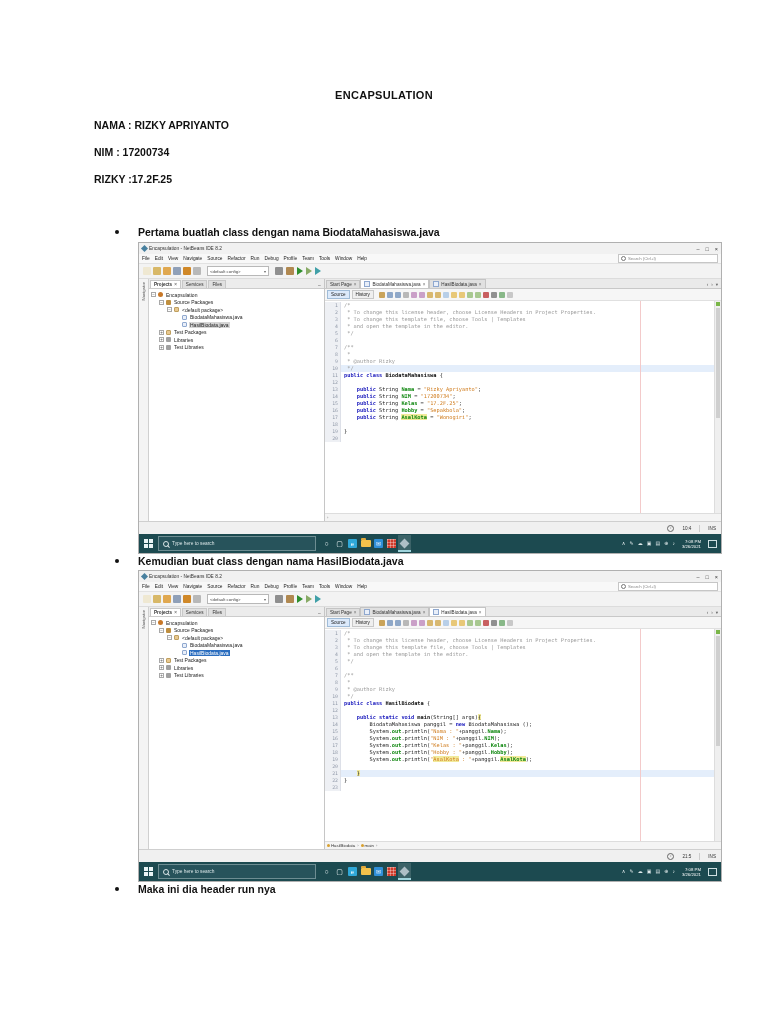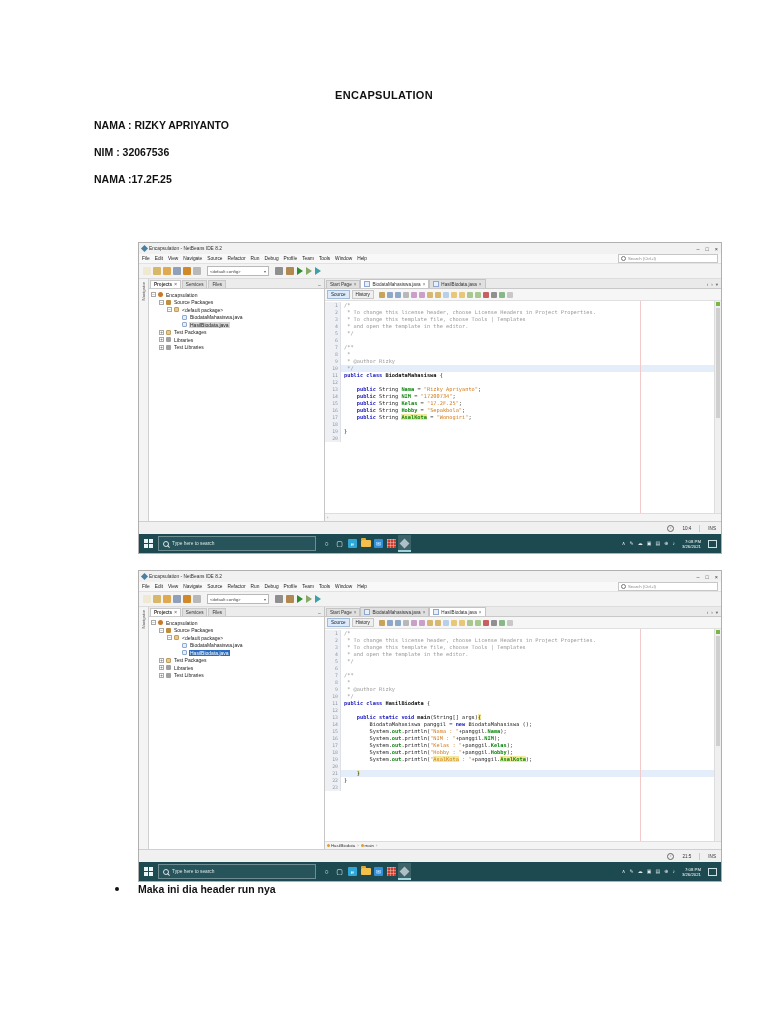--- a/index.html
+++ b/index.html
@@ -130,23 +130,27 @@
   .clock{text-align:right;font-size:4.3px;line-height:5px;color:#ffffff;margin-left:3px;white-space:nowrap;}
   .notif{width:7px;height:6px;border:1px solid #cfe0e2;margin:0 1px 0 3px;flex:0 0 auto;}
 </style>
 </head>
 <body>
 
 <div class="page">
 
   <div class="doc-title">ENCAPSULATION</div>
   <div class="info" style="top:119px">NAMA : RIZKY APRIYANTO</div>
-  <div class="info" style="top:146px">NIM : 32067536</div>
-  <div class="info" style="top:173px">NAMA :17.2F.25</div>
+  <div class="info" style="top:146px">NIM : 17200734</div>
+  <div class="info" style="top:173px">RIZKY :17.2F.25</div>
 
+  <div class="bullet" style="top:226px">
+    <span class="bdot2"></span>
+    <span>Pertama buatlah class dengan nama BiodataMahasiswa.java</span>
+  </div>
 
   <div class="shot-slot" id="shot1-slot" style="top:242px">
     <div class="nbwin">
       <div class="titlebar">
         <span class="nblogo"></span>
         <span class="title-text">Encapsulation - NetBeans IDE 8.2</span>
         <span class="win-controls">
           <span>–</span>
           <span>□</span>
           <span>×</span>
@@ -451,20 +455,24 @@
           <span class="clock">
             <span>7:08 PM</span><br>
             <span>3/26/2021</span>
           </span>
           <span class="notif"></span>
         </span>
       </div>
     </div>
   </div>
 
+  <div class="bullet" style="top:555px">
+    <span class="bdot2"></span>
+    <span>Kemudian buat class dengan nama HasilBiodata.java</span>
+  </div>
 
   <div class="shot-slot" id="shot2-slot" style="top:570px">
       <div class="nbwin">
       <div class="titlebar">
         <span class="nblogo"></span>
         <span class="title-text">Encapsulation - NetBeans IDE 8.2</span>
         <span class="win-controls">
           <span>–</span>
           <span>□</span>
           <span>×</span>

